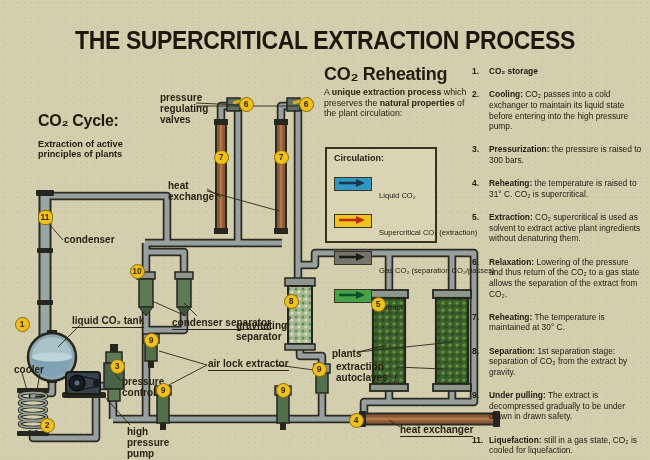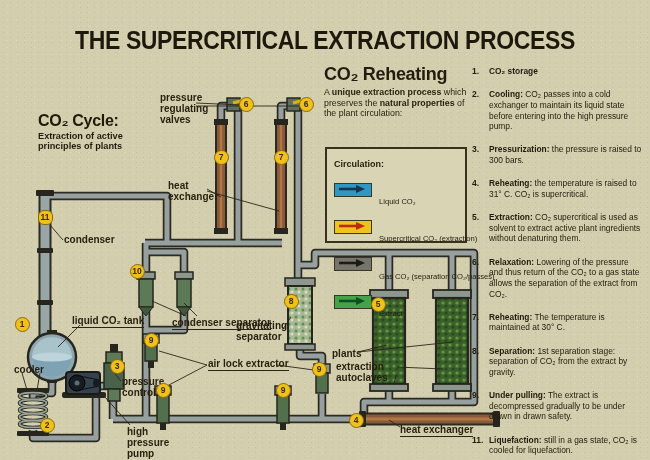--- a/index.html
+++ b/index.html
@@ -14,27 +14,27 @@
     font-family:"Liberation Sans", sans-serif;
     color:#221c0e;
   }
   .title{
     position:absolute;left:0;right:0;top:26px;text-align:center;
     font-size:25px;font-weight:bold;letter-spacing:-.4px;color:#1d180c;
     transform:scaleX(.92);
   }
   .left-intro{position:absolute;left:38px;top:112px;width:100px;}
   .left-intro h2{margin:0;font-size:16px;font-weight:bold;letter-spacing:-.3px;color:#22190a;}
-  .left-intro .sub{font-size:9.2px;font-weight:bold;line-height:1.12;width:86px;margin-top:1px;}
+  .left-intro .sub{font-size:9.2px;font-weight:bold;line-height:1.12;width:86px;margin-top:9px;}
   .center-intro{position:absolute;left:324px;top:64px;width:146px;}
   .center-intro h2{margin:0 0 2px 0;font-size:18px;font-weight:bold;letter-spacing:-.3px;}
   .center-intro .body{font-size:8.8px;line-height:1.2;color:#2a2310;}
   .legend{
-    position:absolute;left:325px;top:147px;width:142px;height:96px;box-sizing:border-box;
-    border:2.5px solid #38321d;background:#d9d5b4;padding:10px 7px 2px 7px;
+    position:absolute;left:325px;top:147px;width:112px;height:96px;box-sizing:border-box;
+    border:2.5px solid #38321d;background:#d9d5b4;padding:4px 7px 2px 7px;
   }
   .legend .ltitle{font-size:9px;font-weight:bold;margin-bottom:4px;}
   .lrow{display:flex;align-items:center;gap:7px;margin-bottom:4.4px;}
   .lswatch{width:36px;height:12px;border:1px solid #3a3526;flex:0 0 auto;display:block;}
   .lrow .llabel{font-size:7.6px;font-weight:normal;white-space:nowrap;margin-top:24px;}
   .steps{
     position:absolute;left:472px;top:66px;width:172px;height:390px;
     display:flex;flex-direction:column;justify-content:space-between;
   }
   .srow{display:flex;align-items:flex-start;}

